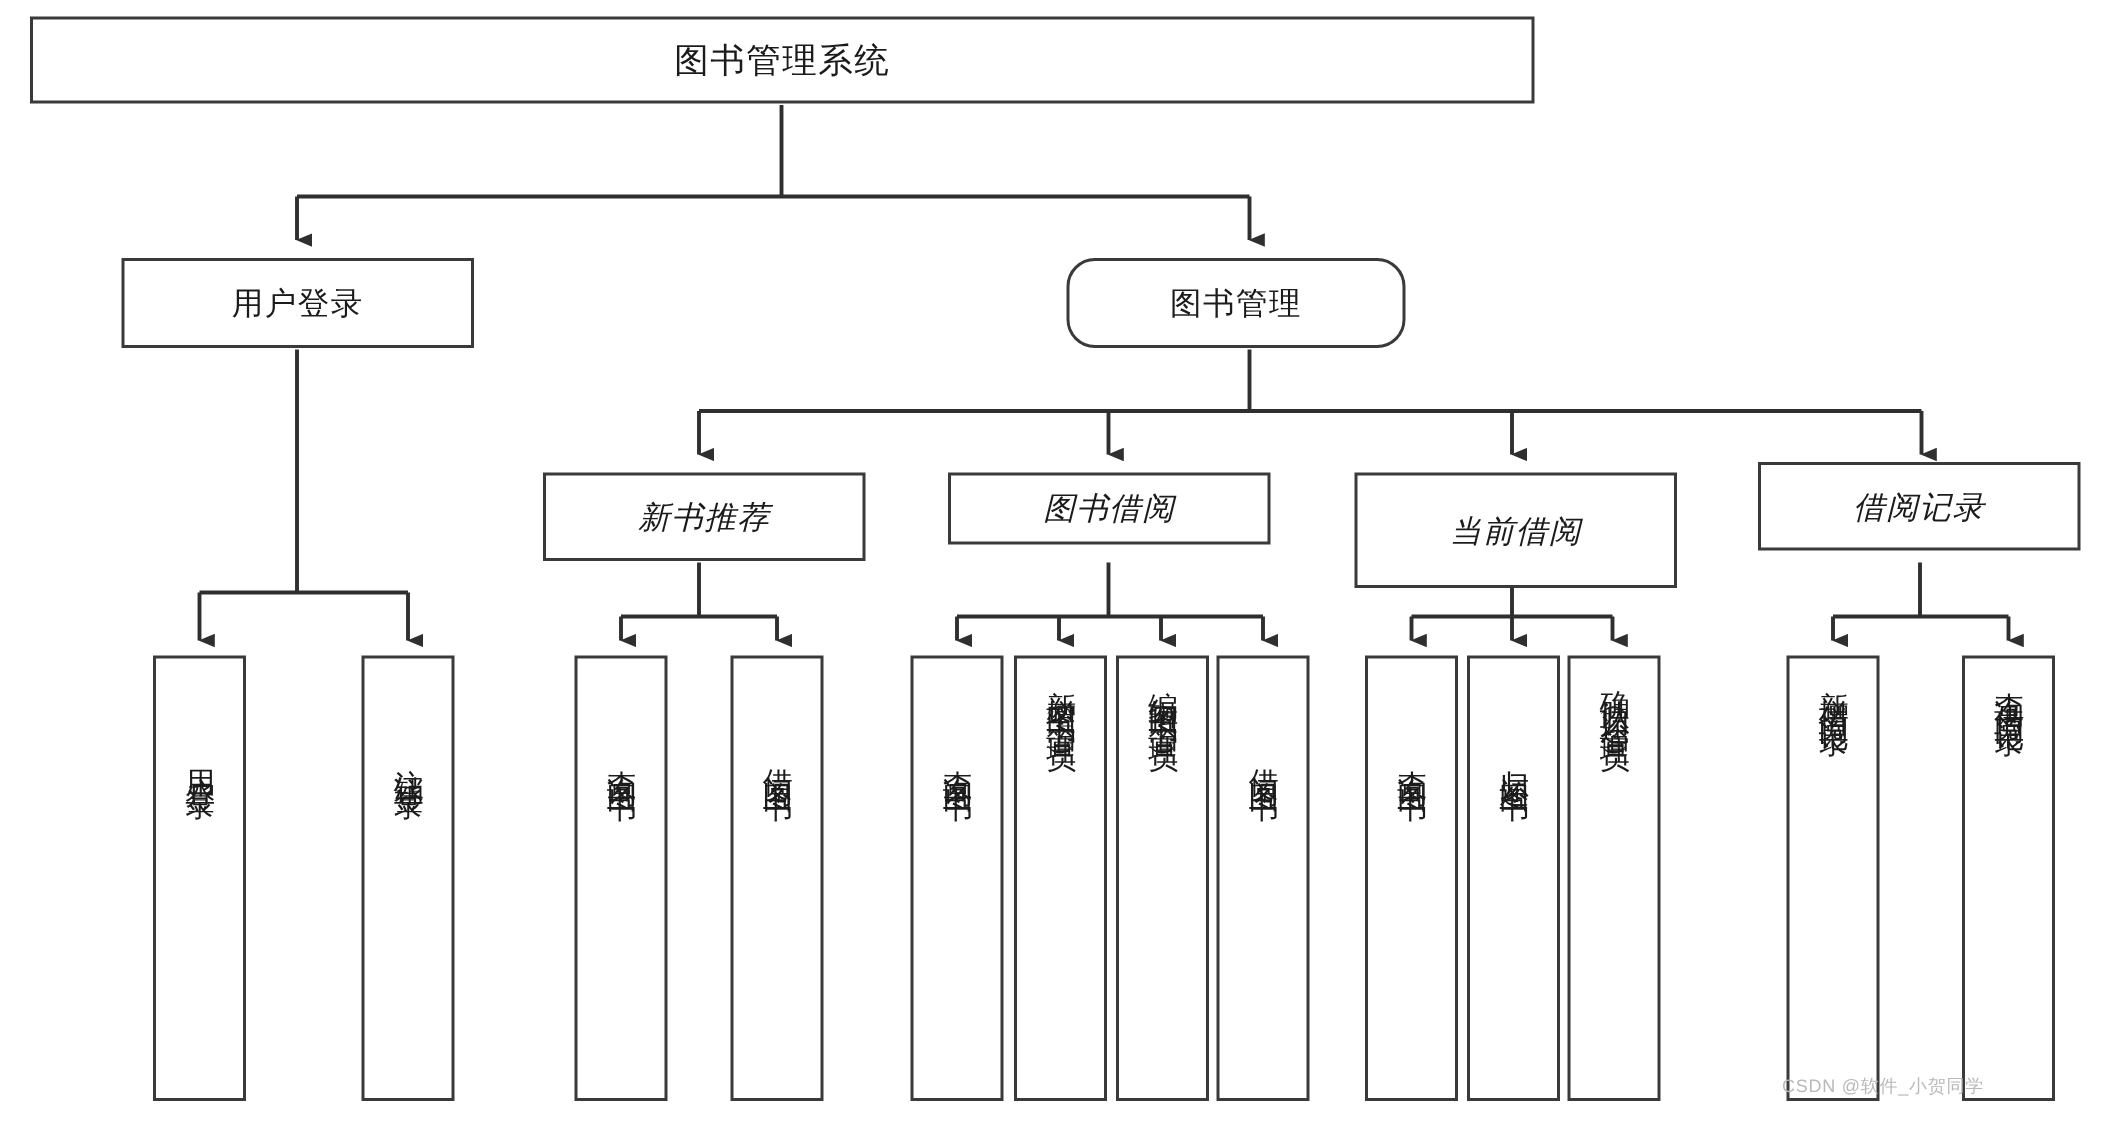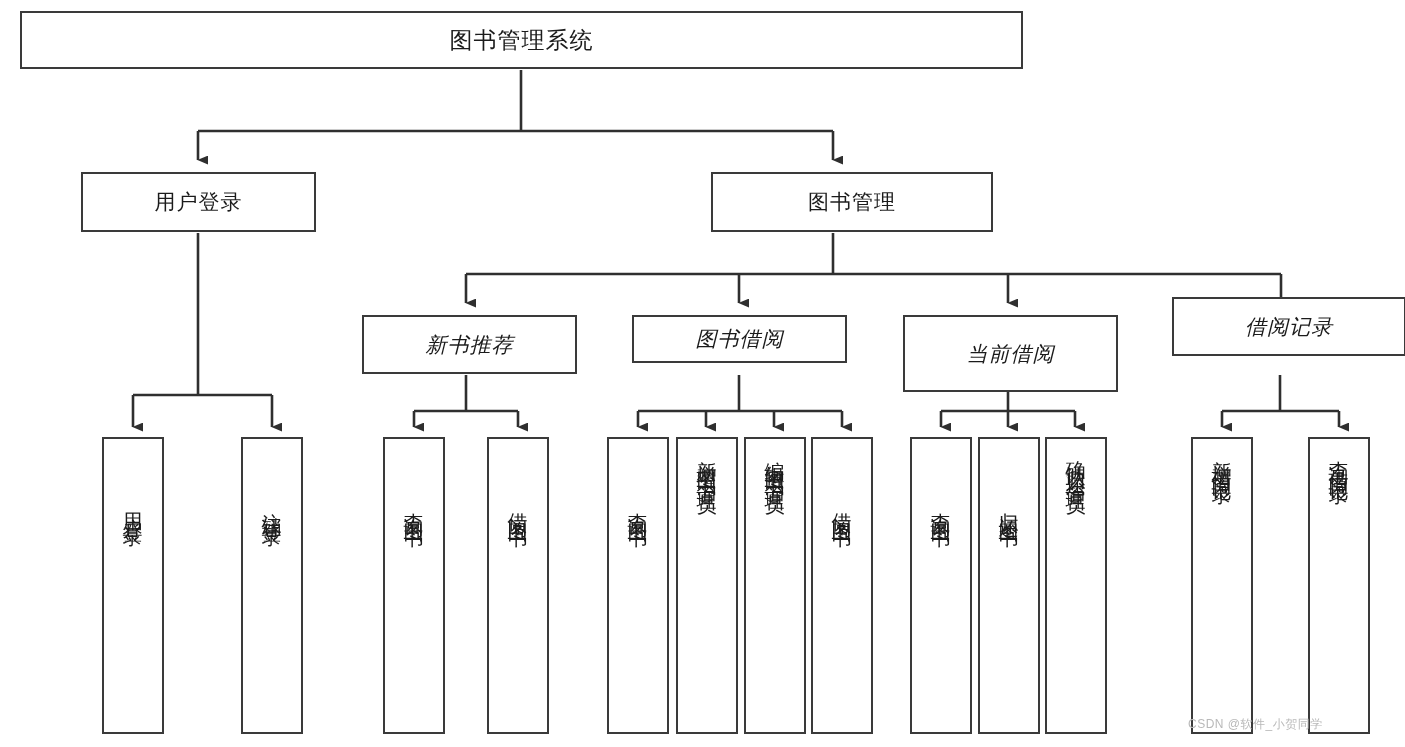--- a/index.html
+++ b/index.html
@@ -134,34 +134,34 @@
     </g>
   </svg>
 
   <div class="node root" style="left:20px; top:11px; width:1003px; height:58px;">
     <span>图书管理系统</span>
   </div>
 
   <div class="node lvl2" style="left:81px; top:172px; width:235px; height:60px;">
     <span>用户登录</span>
   </div>
-  <div class="node lvl2" style="left:711px; top:172px; width:282px; height:60px;">
+  <div class="node lvl2" style="left:711px; top:172px; width:226px; height:60px;border-radius:19px;">
     <span>图书管理</span>
   </div>
 
   <div class="node lvl3" style="left:362px; top:315px; width:215px; height:59px;">
     <span>新书推荐</span>
   </div>
   <div class="node lvl3" style="left:632px; top:315px; width:215px; height:48px;">
     <span>图书借阅</span>
   </div>
   <div class="node lvl3" style="left:903px; top:315px; width:215px; height:77px;">
     <span>当前借阅</span>
   </div>
-  <div class="node lvl3" style="left:1172px; top:297px; width:234px; height:59px;">
+  <div class="node lvl3" style="left:1172px; top:308px; width:215px; height:59px;">
     <span>借阅记录</span>
   </div>
 
   <div class="node leaf mid" style="left:102px; top:437px; width:62px; height:297px;">
     <span class="vtext">用户登录</span>
   </div>
   <div class="node leaf mid" style="left:241px; top:437px; width:62px; height:297px;">
     <span class="vtext">注销登录</span>
   </div>
 

